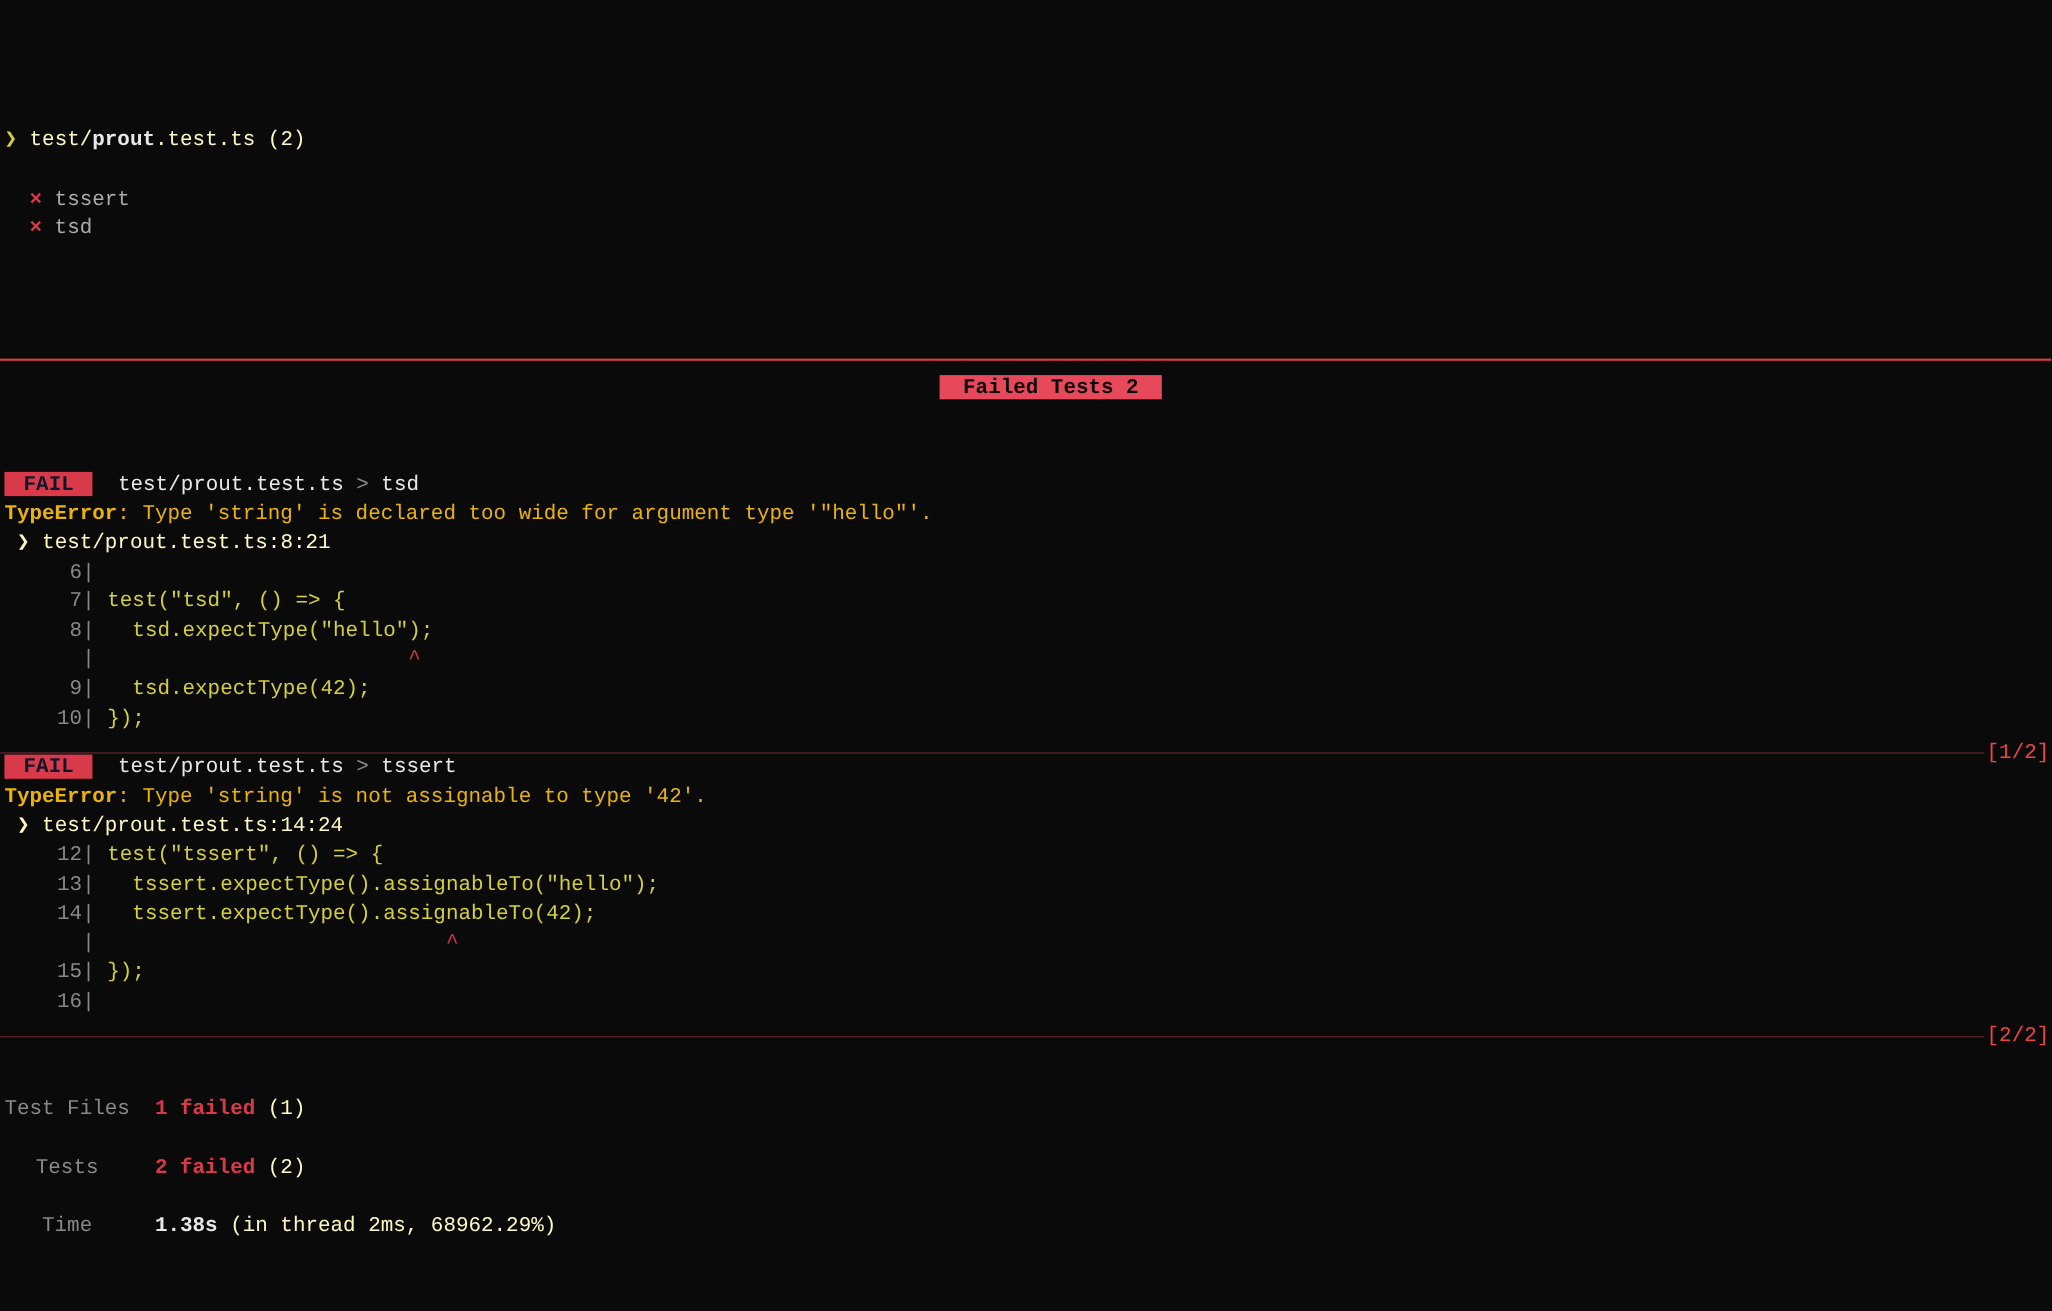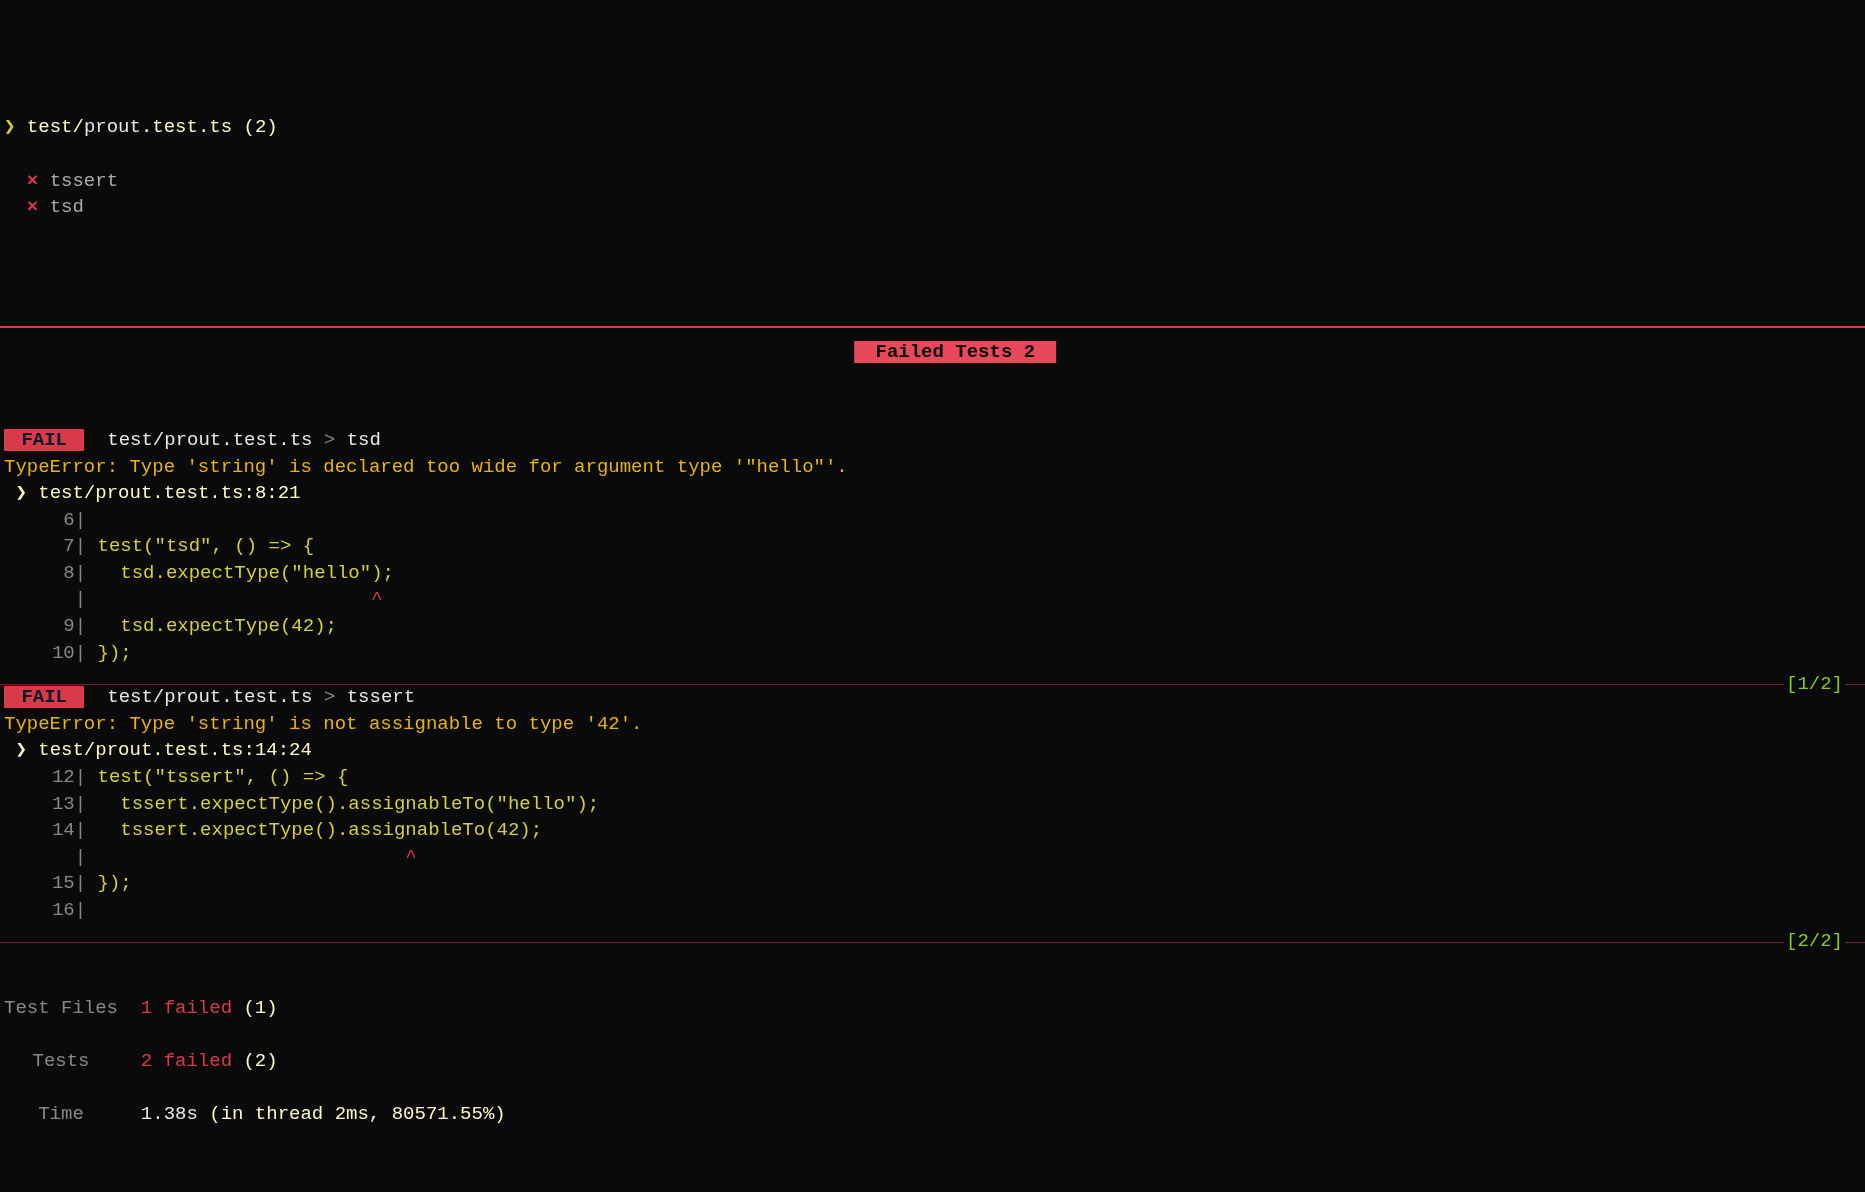--- a/index.html
+++ b/index.html
@@ -10,21 +10,21 @@
     font-size: 19px;
     line-height: 1.4;
     padding: 8px 0;
     white-space: pre;
     width: 1865px;
   }
   .dim { color: #fef9c3; }
   .dim2 { color: #888; }
   .gray { color: #aaa; }
   .white { color: #e8e8e8; }
-  .bold { font-weight: normal; }
+  .bold { font-weight: bold; }
   .yellow { color: #d4cf3a; }
   .red { color: #d83a4a; }
   .pink { color: #eab308; }
   .red-bg { background: #e8495a; color: #0a0a0a; font-weight: bold; padding: 0 21px; }
   .red-fail { background: #d83a4a; color: #0f172a; font-weight: bold; padding: 0 6px; margin-top: 39px; }
   .chevron { color: #d4cf3a; font-weight: bold; }
   .cross { color: #d83a4a; font-weight: bold; }
   .line-num { color: #888; display: inline-block; width: 2.2ch; text-align: right; }
   .pipe { color: #888; }
   .caret { color: #d83a4a; }
@@ -52,24 +52,24 @@
     margin: 18px 0 14px 0;
   }
   .hr-thin .line {
     border-top: 1px solid #6a2a32;
     position: absolute;
     top: 50%;
     left: 0; right: 0;
   }
   .hr-thin .counter {
     position: absolute;
-    right: 20px;
+    right: 0;
     top: -0.7em;
     background: #0a0a0a;
-    color: #84cc16;
+    color: #ef4444;
     padding: 0 2px;
     margin-left: 19px;
   }
   .summary-label { color: #888; display: inline-block; width: 10ch; text-align: center; }
   .block { padding-left: 4px; }
 </style>
 </head>
 <body>
 
 
@@ -79,16 +79,16 @@
 
 <div class="hr-label-wrap">
   <div class="line"></div>
   <span class="lbl"><span class="red-bg">Failed Tests 2</span></span>
 </div>
 
 <div id="failures"><div><div class="block"><span class="red-fail"> FAIL </span>  <span class="white">test/prout.test.ts</span><span class="dim2"> &gt; </span><span class="white">tsd</span></div><div class="block"><span class="pink bold">TypeError</span><span class="pink">: </span><span class="pink">Type 'string' is declared too wide for argument type '"hello"'.</span></div><div class="block"> <span class="dim">❯</span><span class="dim"> test/prout.test.ts:8:21</span></div><div class="block">    <span class="line-num">6</span><span class="pipe">|</span> <span class="yellow"></span></div><div class="block">    <span class="line-num">7</span><span class="pipe">|</span> <span class="yellow">test("tsd", () =&gt; {</span></div><div class="block">    <span class="line-num">8</span><span class="pipe">|</span> <span class="yellow">  tsd.expectType<string>("hello");</string></span></div><div class="block">    <span class="line-num"></span><span class="pipe">|</span> <span>                        </span><span class="caret">^</span></div><div class="block">    <span class="line-num">9</span><span class="pipe">|</span> <span class="yellow">  tsd.expectType<string>(42);</string></span></div><div class="block">    <span class="line-num">10</span><span class="pipe">|</span> <span class="yellow">});</span></div><div class="hr-thin"><div class="line"></div><span class="counter">[1/2]</span></div></div><div><div class="block"><span class="red-fail"> FAIL </span>  <span class="white">test/prout.test.ts</span><span class="dim2"> &gt; </span><span class="white">tssert</span></div><div class="block"><span class="pink bold">TypeError</span><span class="pink">: </span><span class="pink">Type 'string' is not assignable to type '42'.</span></div><div class="block"> <span class="dim">❯</span><span class="dim"> test/prout.test.ts:14:24</span></div><div class="block">    <span class="line-num">12</span><span class="pipe">|</span> <span class="yellow">test("tssert", () =&gt; {</span></div><div class="block">    <span class="line-num">13</span><span class="pipe">|</span> <span class="yellow">  tssert.expectType<string>().assignableTo("hello");</string></span></div><div class="block">    <span class="line-num">14</span><span class="pipe">|</span> <span class="yellow">  tssert.expectType<string>().assignableTo(42);</string></span></div><div class="block">    <span class="line-num"></span><span class="pipe">|</span> <span>                           </span><span class="caret">^</span></div><div class="block">    <span class="line-num">15</span><span class="pipe">|</span> <span class="yellow">});</span></div><div class="block">    <span class="line-num">16</span><span class="pipe">|</span> <span class="yellow"></span></div><div class="hr-thin"><div class="line"></div><span class="counter">[2/2]</span></div></div></div>
 
 <div class="block"><span class="summary-label">Test Files</span>  <span class="red bold">1 failed</span><span class="dim"> (1)</span></div>
 <div class="block"><span class="summary-label">Tests</span>  <span class="red bold">2 failed</span><span class="dim"> (2)</span></div>
-<div class="block"><span class="summary-label">Time</span>  <span class="white bold">1.38s</span><span class="dim"> (in thread 2ms, 80571.55%)</span></div>
+<div class="block"><span class="summary-label">Time</span>  <span class="white bold">1.38s</span><span class="dim"> (in thread 2ms, 68962.29%)</span></div>
 
 
 
 
 </body></html>

